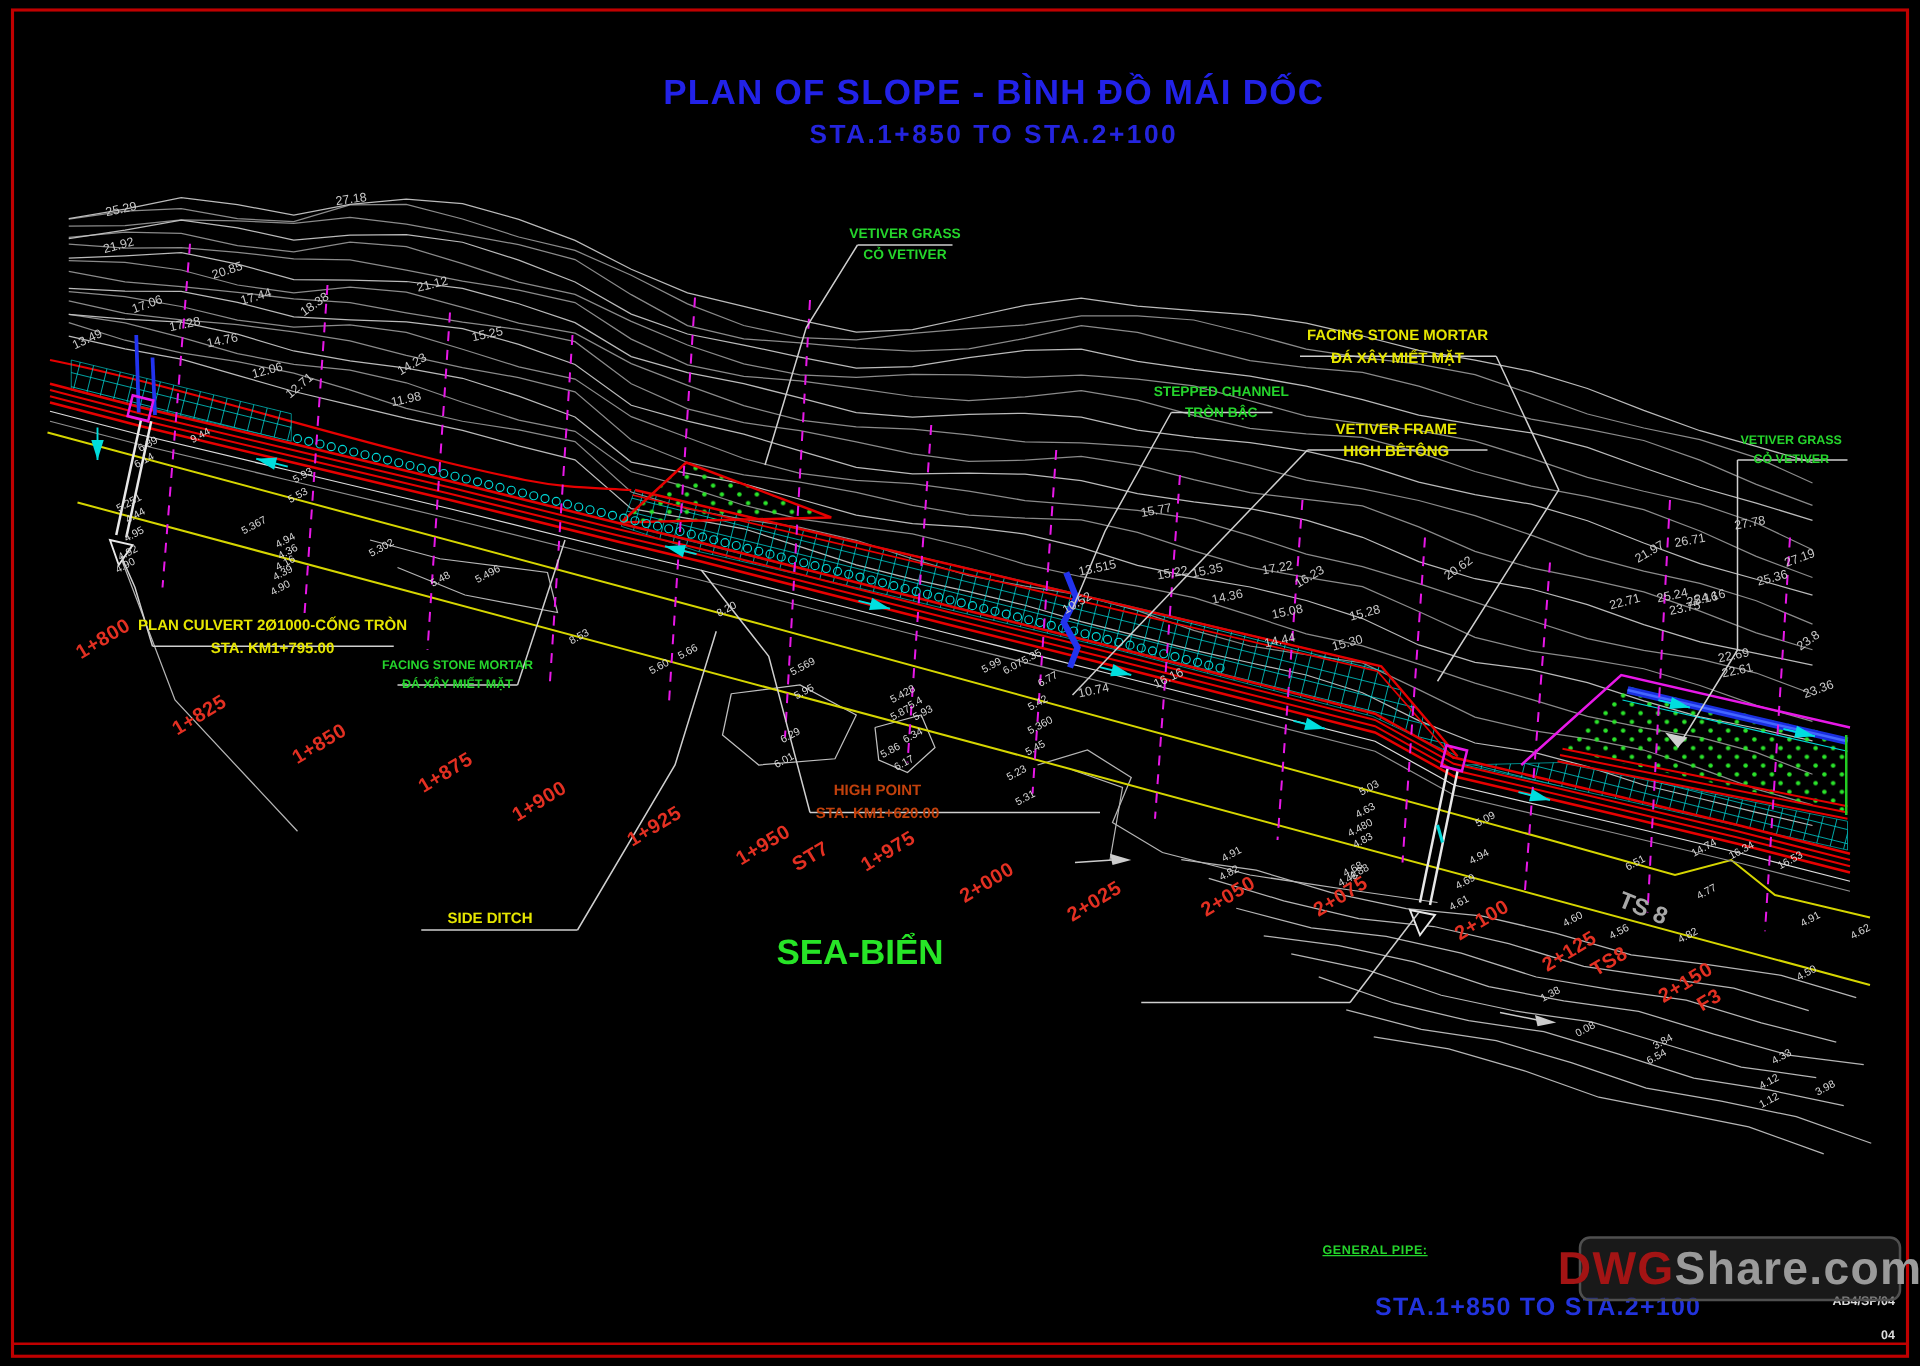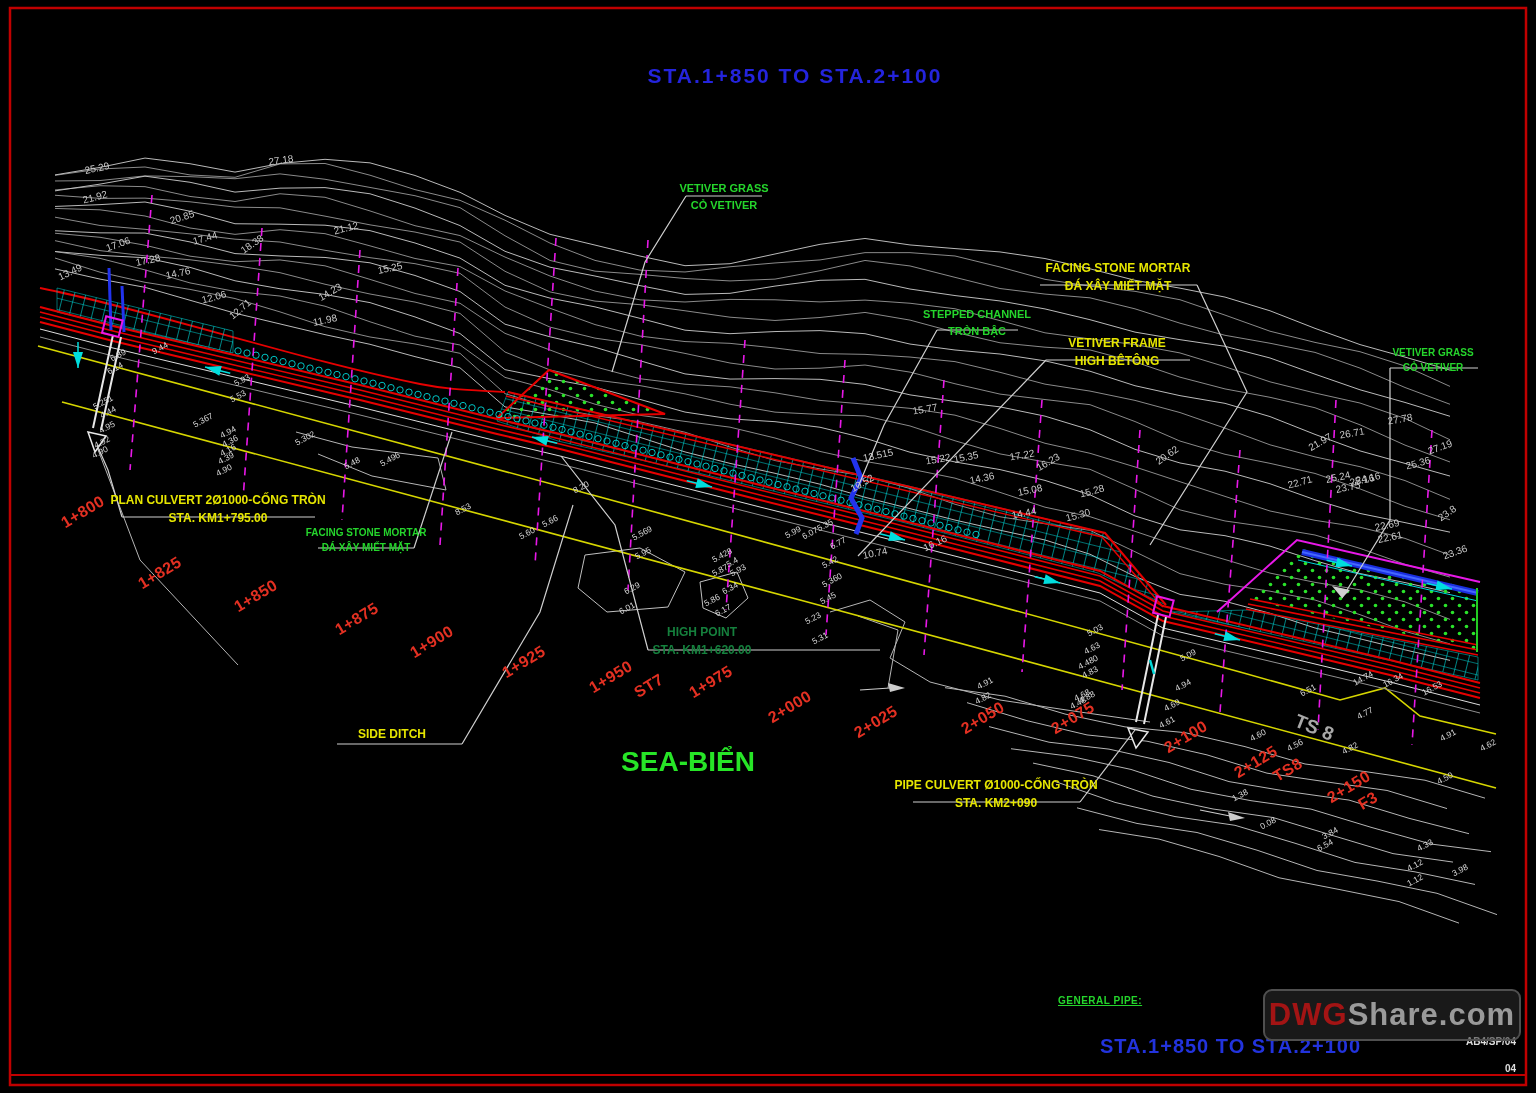--- a/index.html
+++ b/index.html
@@ -15,21 +15,21 @@
   #title-block{position:absolute;left:795px;top:58px;transform:translateX(-50%);text-align:center;}
   #title-line1{color:#2222e8;font-size:28px;font-weight:bold;letter-spacing:1px;white-space:nowrap;}
   #title-line2{color:#2424dd;font-size:21px;font-weight:bold;letter-spacing:2px;margin-top:6px;}
   #general-plan{position:absolute;left:1058px;top:995px;color:#25d52c;font-size:10px;font-weight:bold;
         text-decoration:underline;letter-spacing:.5px;}
   #footer-sta{position:absolute;left:1100px;top:1035px;color:#2233dd;font-size:20px;font-weight:bold;letter-spacing:1px;}
   #sheet-no{position:absolute;right:20px;top:1036px;color:#ddd;font-size:10px;font-weight:bold;}
   #page-no{position:absolute;right:20px;top:1063px;color:#ddd;font-size:10px;font-weight:bold;}
   #watermark{position:absolute;left:1263px;top:989px;width:254px;height:48px;border:2px solid #4f4f4f;
         border-radius:9px;background:rgba(45,45,45,.55);display:flex;align-items:center;justify-content:center;
-        font-size:31px;font-weight:bold;letter-spacing:1px;}
+        font-size:37px;font-weight:bold;letter-spacing:1px;}
   #watermark .p1{color:#a31414;}
   #watermark .p2{color:#9a9a9a;}
 </style>
 </head>
 <body>
 
 <div id="page">
   <svg id="cad" width="1536" height="1093" viewBox="0 0 1536 1093">
     <defs>
       <clipPath id="pc">
@@ -416,40 +416,37 @@
         <div>CỎ VETIVER</div>
       </div>
       <div class="lbl callout" style="left: 218px; top: 509px; color: rgb(230, 230, 0); font-size: 12px; transform: translate(-50%, -50%);">
         <div>PLAN CULVERT 2Ø1000-CỐNG TRÒN</div>
         <div>STA. KM1+795.00</div>
       </div>
       <div class="lbl callout" style="left: 366px; top: 540px; color: rgb(37, 213, 44); font-size: 10px; transform: translate(-50%, -50%);">
         <div>FACING STONE MORTAR</div>
         <div>ĐÁ XÂY MIẾT MẶT</div>
       </div>
-      <div class="lbl callout" style="left: 702px; top: 641px; color: #15803d; font-size: 12px; transform: translate(-50%, -50%);">
+      <div class="lbl callout" style="left: 702px; top: 641px; color: #c2410c; font-size: 12px; transform: translate(-50%, -50%);">
         <div>HIGH POINT</div>
         <div>STA. KM1+620.00</div>
       </div>
       <div class="lbl callout" style="left: 392px; top: 734px; color: rgb(230, 230, 0); font-size: 12px; transform: translate(-50%, -50%);">
         <div>SIDE DITCH</div>
       </div>
       <div class="lbl callout" style="left: 688px; top: 762px; color: rgb(39, 229, 39); font-size: 28px; transform: translate(-50%, -50%);">
         <div>SEA-BIỂN</div>
       </div>
-      <div class="lbl callout" style="left: 996px; top: 794px; color: rgb(230, 230, 0); font-size: 12px; transform: translate(-50%, -50%);">
-        <div>PIPE CULVERT Ø1000-CỐNG TRÒN</div>
-        <div>STA. KM2+090</div>
-      </div>
       <div class="lbl callout" style="left: 1314px; top: 728px; color: rgb(168, 168, 168); font-size: 19px; transform: translate(-50%, -50%) rotate(22deg);">
         <div>TS 8</div>
       </div>
     </div>
 
   <div id="title-block">
+    <div id="title-line1">PLAN OF SLOPE - BÌNH ĐỒ MÁI DỐC</div>
     <div id="title-line2">STA.1+850  TO  STA.2+100</div>
   </div>
 
   <div id="general-plan">GENERAL PIPE:</div>
   <div id="footer-sta">STA.1+850  TO  STA.2+100</div>
   <div id="sheet-no">AB4/SP/04</div>
   <div id="page-no">04</div>
 
   <div id="watermark">
     <span class="p1">DWG</span>

